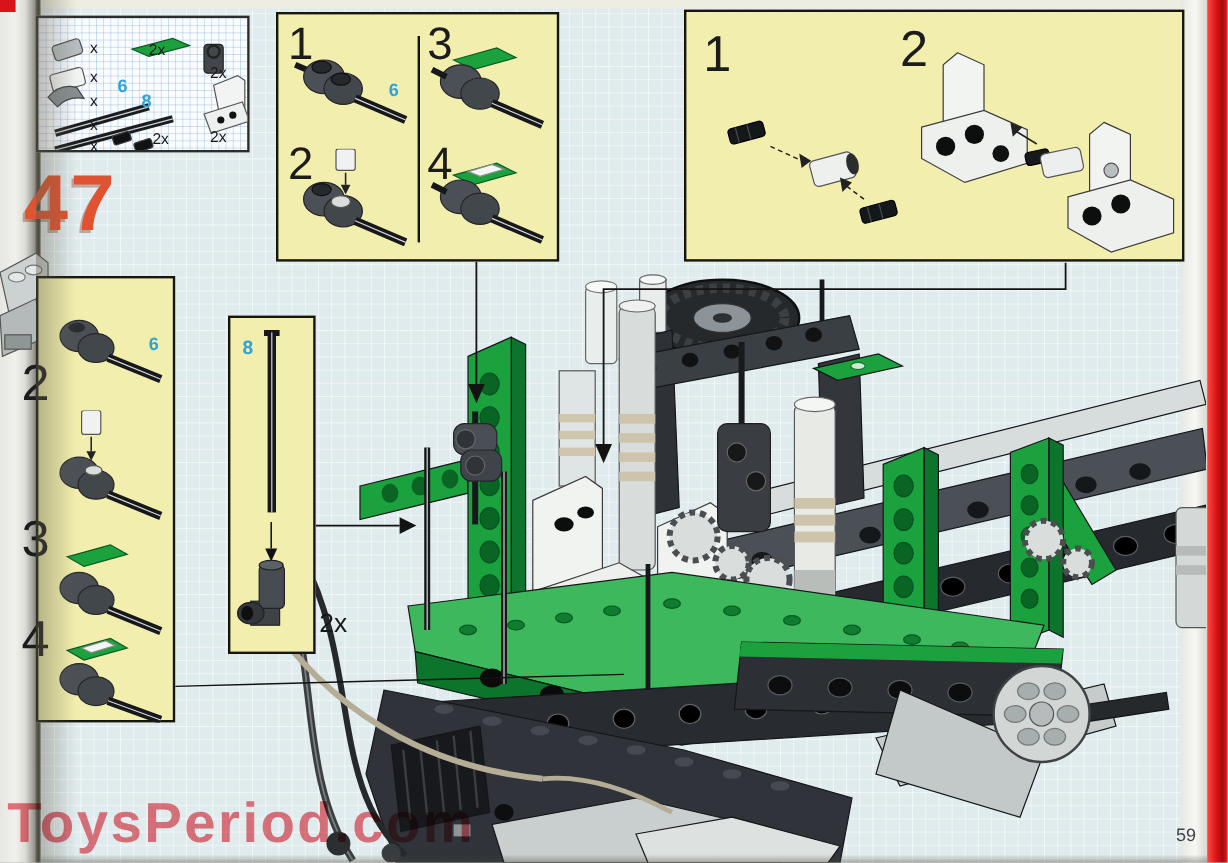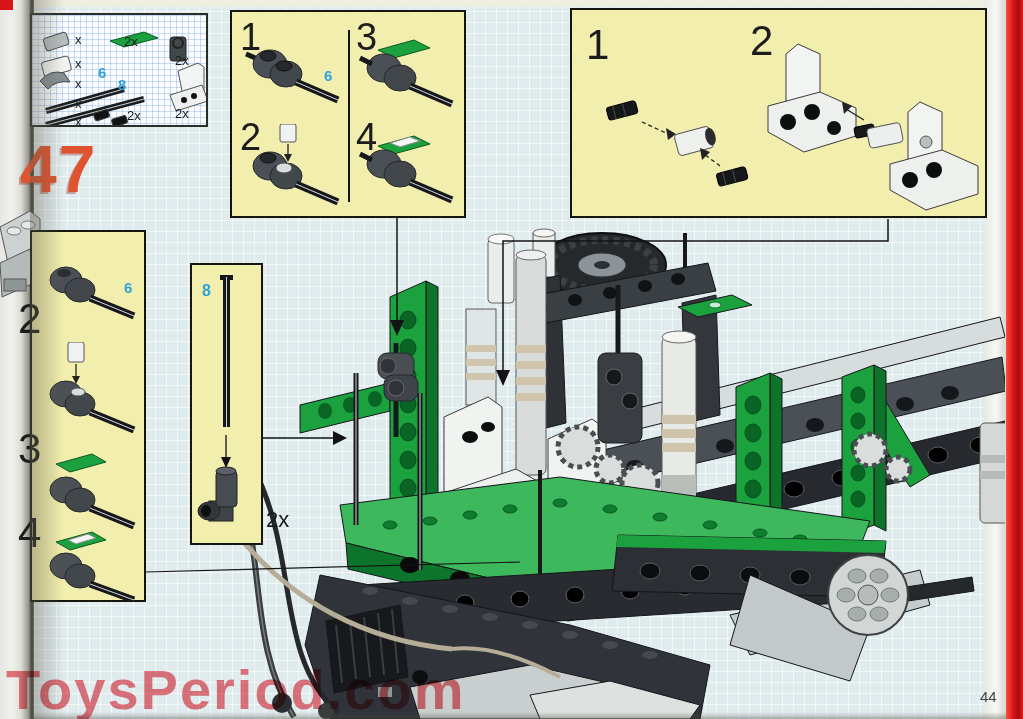--- a/index.html
+++ b/index.html
@@ -35,21 +35,21 @@
   .stepnum{position:absolute;color:#1c1c1c;font-size:38px;line-height:1;font-weight:400;}
   .stepnum.big{font-size:42px;}
   .cyan{position:absolute;color:var(--cyan-label);font-weight:bold;font-size:15px;line-height:1;}
   .qty{position:absolute;color:#181818;font-size:13px;line-height:1;margin-left:42px;}
   .qty.lg{font-size:22px;}
   .divider{position:absolute;background:#15150f;}
 
   
   .step47{left:20px;top:136px;z-index:4;font-size:66px;font-weight:bold;color:var(--step-red);
     letter-spacing:2px;text-shadow:-2px 2px 0 rgba(125,32,10,.35);line-height:1;}
-  .watermark{left:6px;top:662px;z-index:9;font-size:56px;font-weight:bold;letter-spacing:2px;
+  .watermark{left:6px;top:662px;z-index:9;font-size:47px;font-weight:bold;letter-spacing:2px;
     color:var(--watermark-pink);mix-blend-mode:multiply;opacity:.95;line-height:1;}
   .pagenum{left:980px;top:688px;z-index:4;font-size:15px;color:#41414b;}
 
   svg{display:block;}
   .sOut{stroke:#14161a;stroke-width:1;}
   .fGrn{fill:var(--lego-green);}
   .fGrnD{fill:var(--lego-green-dark);}
   .fGrnL{fill:var(--lego-green-light);}
   .leaders{z-index:4;pointer-events:none;}
   .model{z-index:2;}
@@ -539,17 +539,17 @@
       <rect x="17" y="236" width="24" height="20" fill="#3e4348" stroke="#222"></rect>
       <rect x="24" y="206" width="21" height="36" rx="4" fill="#474c52" stroke="#222"></rect>
       <ellipse cx="34" cy="206" rx="10" ry="4" fill="#5c6167" stroke="#222"></ellipse>
       <ellipse cx="17" cy="246" rx="11" ry="9" fill="#33373b" stroke="#222"></ellipse>
       <ellipse cx="14" cy="246" rx="5" ry="6" fill="#0d0f10"></ellipse>
     </svg>
   </div>
 
   <div class="abs step47">47</div>
   <div class="abs watermark">ToysPeriod.com</div>
-  <div class="abs pagenum">44</div>
+  <div class="abs pagenum">59</div>
 
   <div class="abs gutter-shadow"></div>
   <div class="abs bottom-shade"></div>
 </div>
 
 </body></html>

